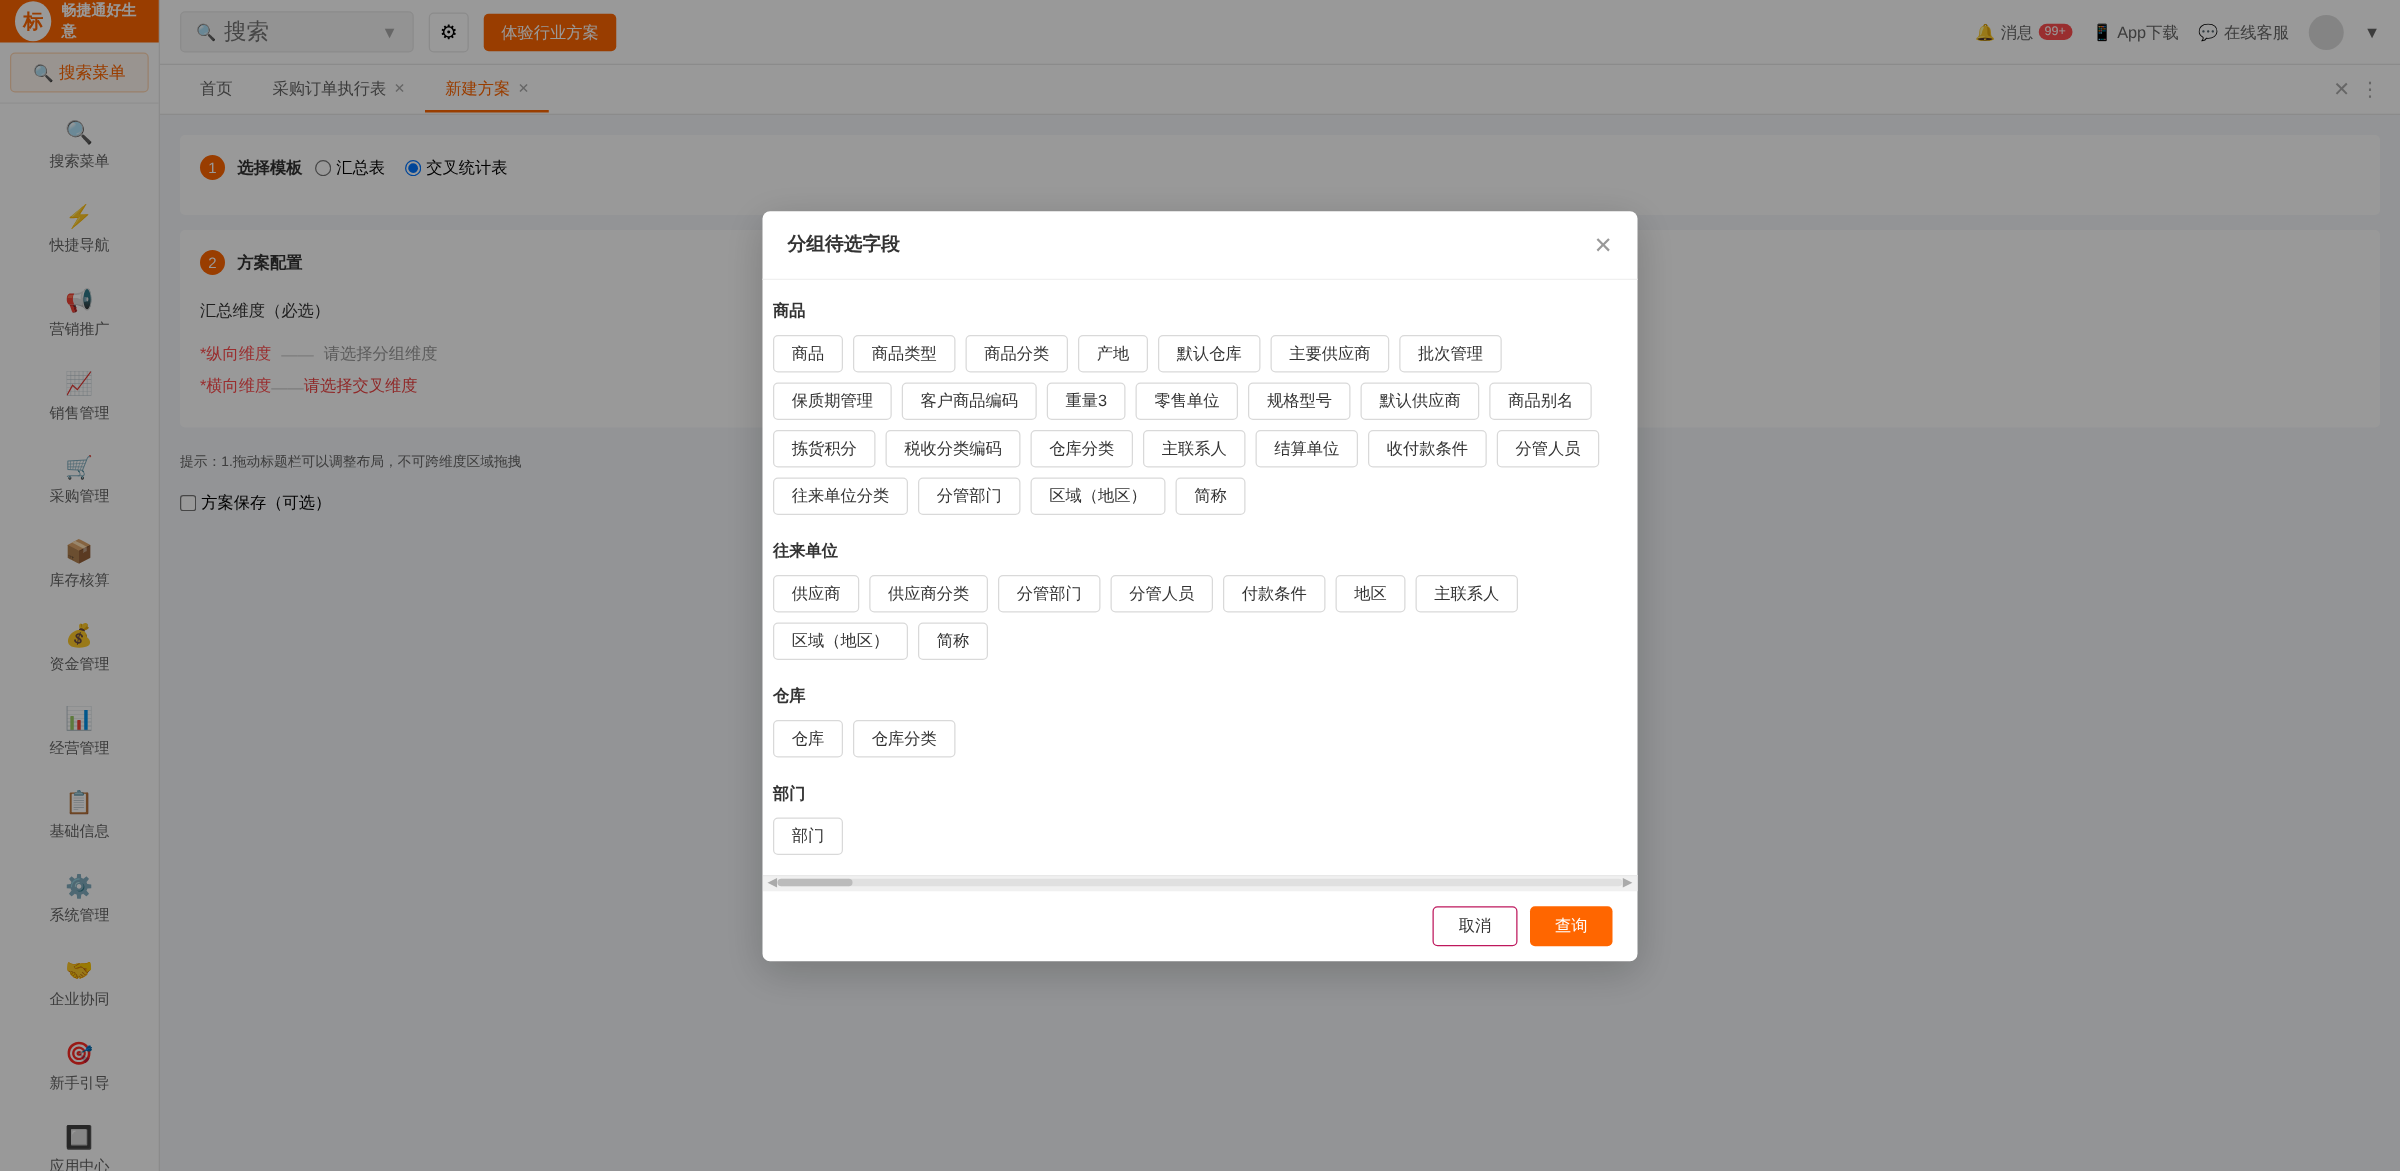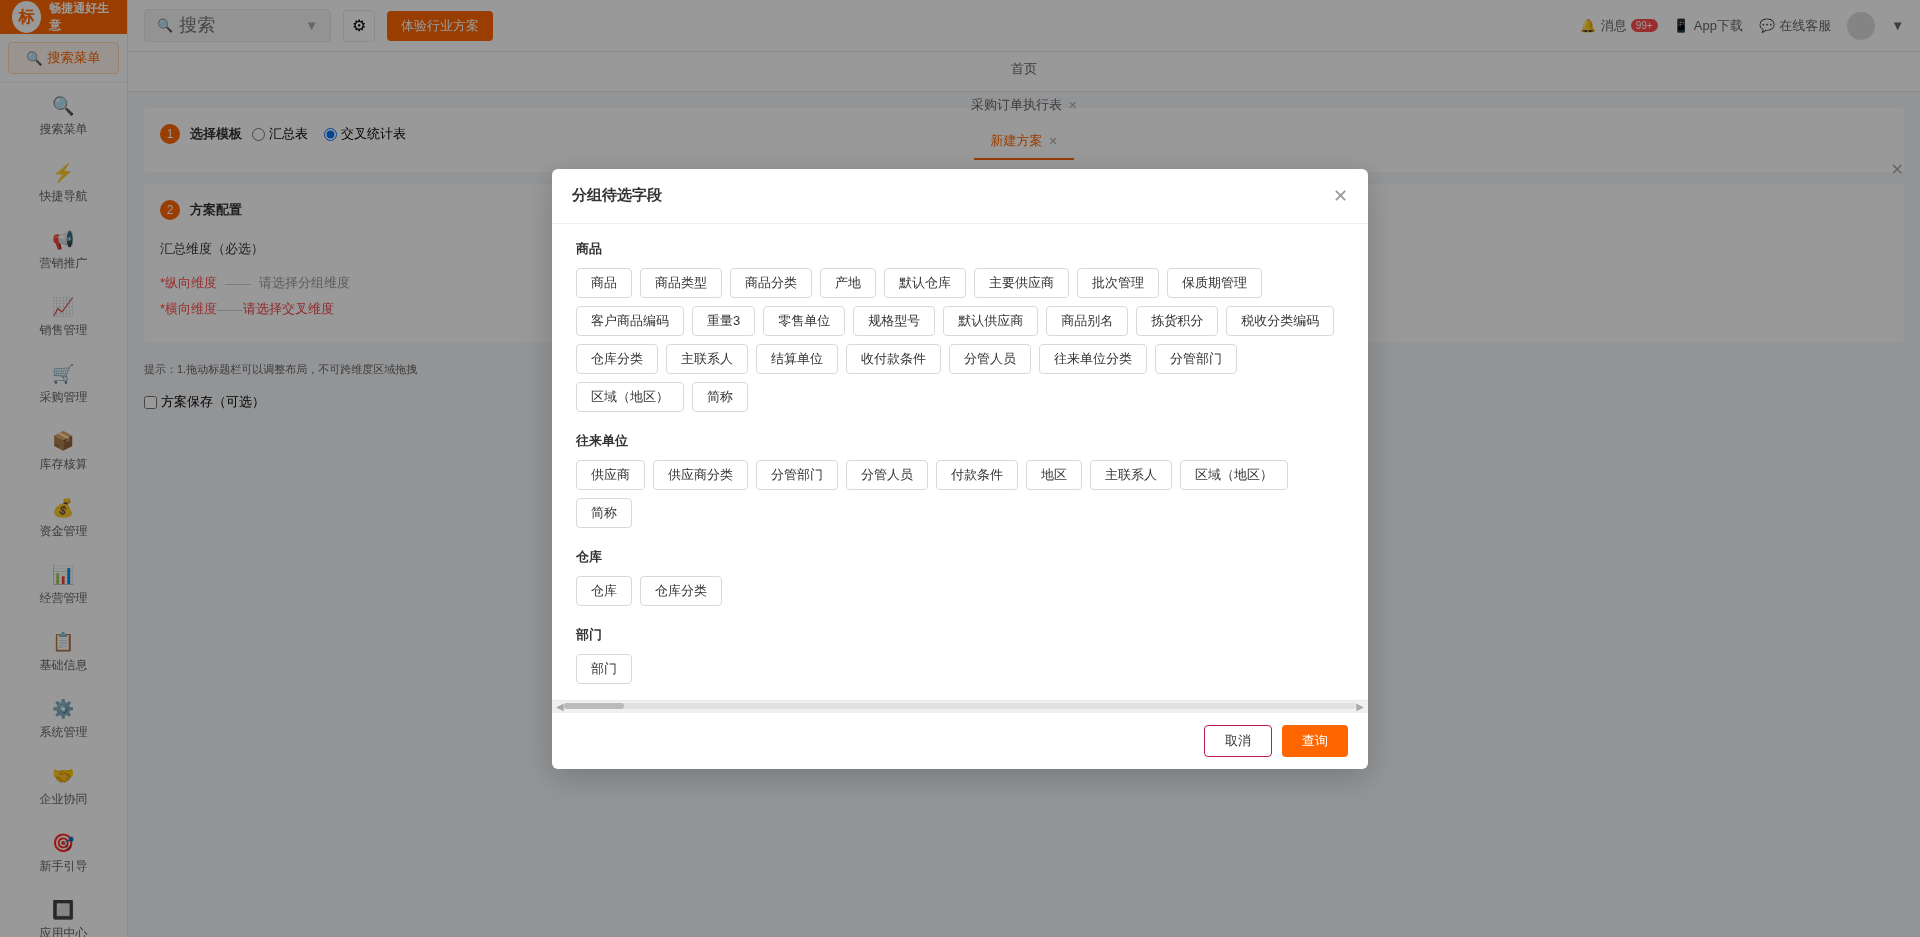--- a/index.html
+++ b/index.html
@@ -56,21 +56,20 @@
       background: #ff4d4f; color: #fff; border-radius: 10px; font-size: 10px;
       padding: 1px 5px; min-width: 18px; text-align: center;
     }
     .avatar { width: 28px; height: 28px; background: #ddd; border-radius: 50%; }
 
     
     .tabbar {
       position: fixed; left: 128px; top: 52px; right: 0; height: 40px; background: #fff;
       border-bottom: 1px solid #e8e8e8; display: flex; align-items: center; padding: 0 16px; gap: 0;
       z-index: 9;
-      flex-direction: column;
     }
     .tab {
       padding: 8px 16px; cursor: pointer; color: #666; font-size: 13px;
       display: flex; align-items: center; gap: 6px; border-bottom: 2px solid transparent;
       white-space: nowrap;
     }
     .tab.active { color: #ff6600; border-bottom-color: #ff6600; }
     .tab-close { font-size: 11px; color: #aaa; cursor: pointer; }
 
     
@@ -94,31 +93,31 @@
     .radio-item { display: flex; align-items: center; gap: 4px; cursor: pointer; font-size: 13px; }
 
     
     .overlay {
       position: fixed; inset: 0; background: rgba(0,0,0,0.4); z-index: 100;
     }
 
     
     .modal {
       position: fixed; top: 50%; left: 50%; transform: translate(-50%, -50%);
-      width: 816px; max-height: 600px; background: #fff; border-radius: 6px;
+      width: 700px; max-height: 600px; background: #fff; border-radius: 6px;
       box-shadow: 0 8px 32px rgba(0,0,0,0.2); z-index: 200; display: flex; flex-direction: column;
     }
     .modal-header {
       padding: 16px 20px; border-bottom: 1px solid #f0f0f0;
       display: flex; align-items: center; justify-content: space-between;
     }
     .modal-title { font-size: 15px; font-weight: bold; color: #333; }
     .modal-close { cursor: pointer; color: #999; font-size: 18px; }
     .modal-body {
-      flex: 1; overflow-y: auto; padding: 16px 24px;
+      flex: 1; overflow-y: auto; padding: 16px 8px;
       scrollbar-width: thin;
     }
     .modal-body::-webkit-scrollbar { width: 6px; }
     .modal-body::-webkit-scrollbar-thumb { background: #ddd; border-radius: 3px; }
 
     .field-group { margin-bottom: 20px; }
     .field-group-title {
       font-size: 13px; font-weight: bold; color: #333; margin-bottom: 10px;
     }
     .field-tags { display: flex; flex-wrap: wrap; gap: 8px; }

